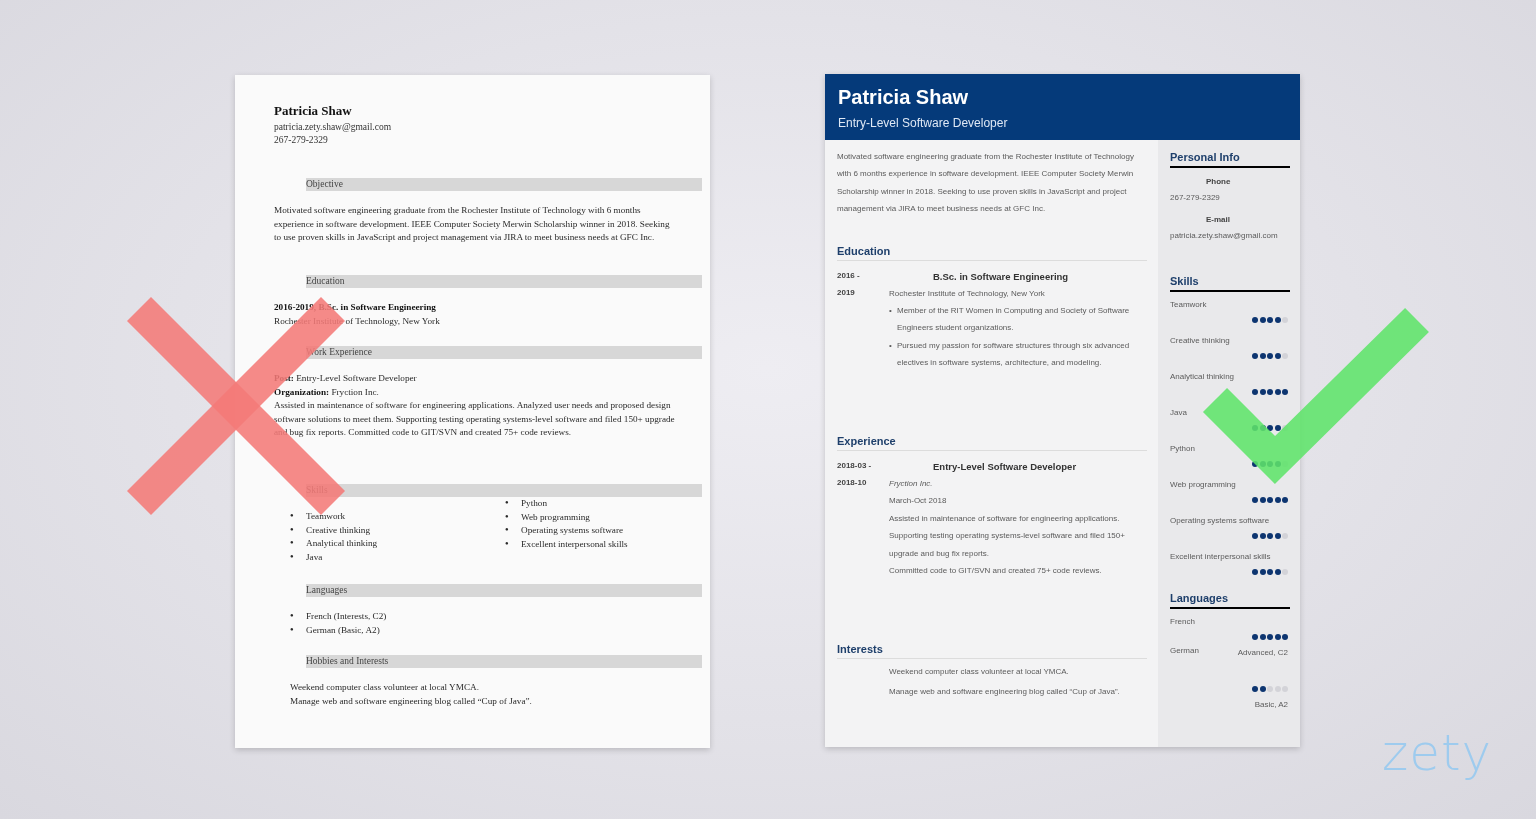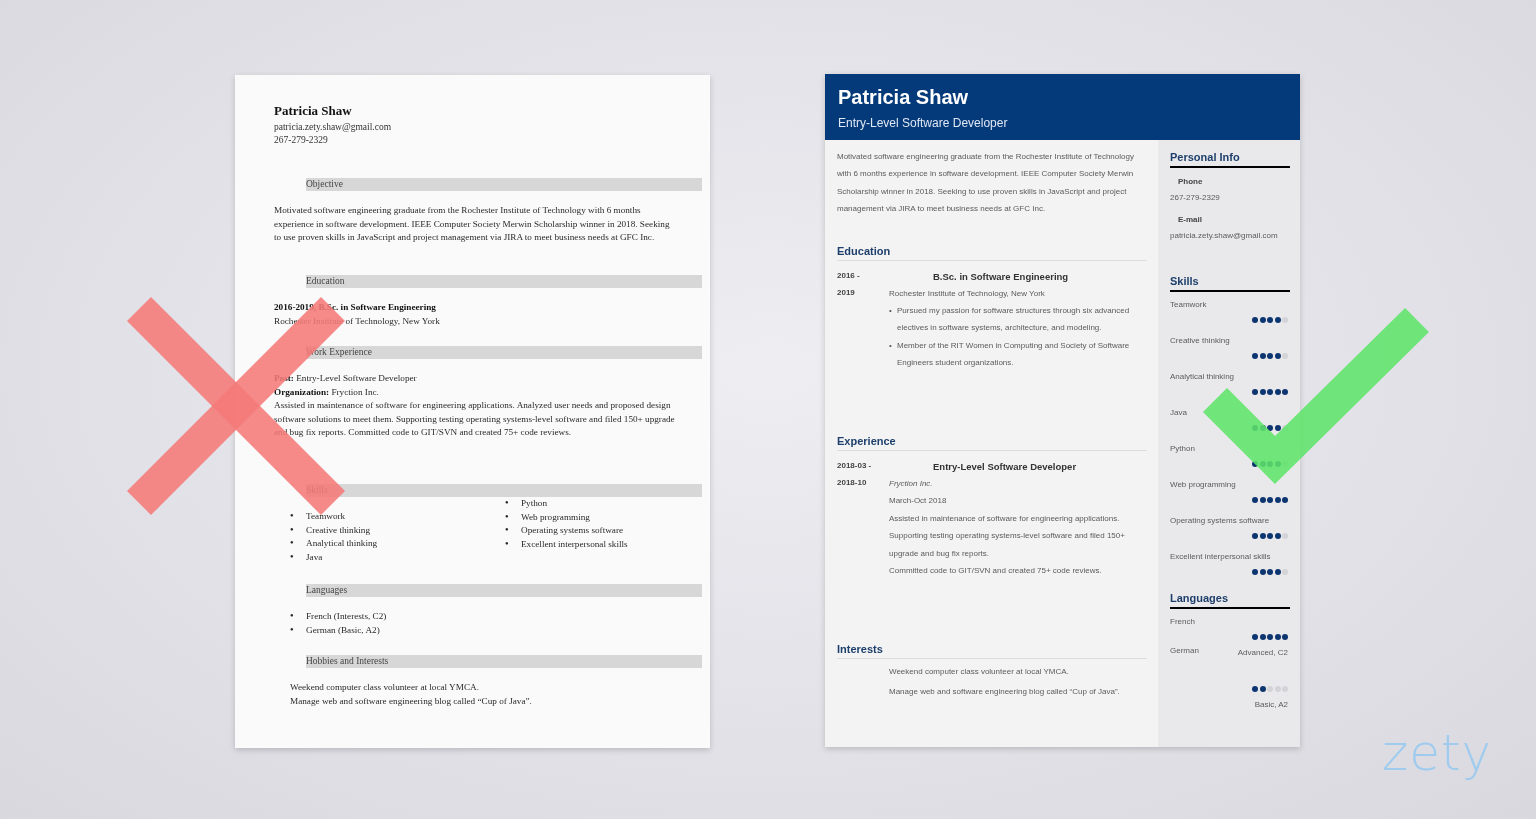--- a/index.html
+++ b/index.html
@@ -51,21 +51,21 @@
     position: absolute; font-size: 11px; font-weight: bold; color: #1e3f6b;
     border-bottom: 1px solid #dcdcdc; padding-bottom: 3px;
   }
   .rr-date { position: absolute; left: 12px; font-size: 8px; font-weight: bold; line-height: 17.4px; color: #444; width: 48px; }
   .rr-entry-title { position: absolute; left: 64px; font-size: 9.5px; font-weight: bold; color: #333; padding-left: 44px; }
   .rr-ul { position: absolute; left: 64px; width: 260px; list-style: none; font-size: 8px; line-height: 17.4px; color: #5b5b5b; }
   .rr-ul li { padding-left: 8px; position: relative; }
   .rr-ul li::before { content: "\2022"; position: absolute; left: 0; top: 0; }
 
   .side-h { position: absolute; left: 12px; width: 120px; font-size: 11px; font-weight: bold; color: #1e3f6b; border-bottom: 2px solid #000000; padding-bottom: 3px; }
-  .side-label { position: absolute; left: 0; font-size: 8px; font-weight: bold; color: #444; padding-left: 20px; }
+  .side-label { position: absolute; left: 28px; font-size: 8px; font-weight: bold; color: #444; padding-left: 20px; }
   .side-val { position: absolute; left: 12px; width: 125px; font-size: 8px; line-height: 17.4px; color: #5b5b5b; word-break: break-all; }
   .skill-name { position: absolute; left: 12px; font-size: 8px; color: #5b5b5b; white-space: nowrap; }
   .dots { position: absolute; right: 12px; height: 7px; display: flex; gap: 1.5px; }
   .dot { width: 6px; height: 6px; border-radius: 50%; background: #0d3570; }
   .dot.off { background: #d3d3d8; }
   .lang-level { position: absolute; right: 12px; font-size: 8px; color: #5b5b5b; }
 
   
   .mark { position: absolute; pointer-events: none; }
   .zety-logo {
@@ -141,22 +141,22 @@
   <div class="rr-main-text" style="left:12px;top:74px;width:300px">Motivated software engineering graduate from the Rochester Institute of Technology with 6 months experience in software development. IEEE Computer Society Merwin Scholarship winner in 2018. Seeking to use proven skills in JavaScript and project management via JIRA to meet business needs at GFC Inc.</div>
 
   <div class="rr-h" style="left:12px;top:171px;width:310px">Education</div>
   <div class="rr-date" style="top:193px">
     <div>2016 -</div>
     <div>2019</div>
   </div>
   <div class="rr-entry-title" style="top:197px">B.Sc. in Software Engineering</div>
   <div class="rr-main-text" style="left:64px;top:211px">Rochester Institute of Technology, New York</div>
   <ul class="rr-ul" style="top:228px">
+    <li>Member of the RIT Women in Computing and Society of Software Engineers student organizations.</li>
     <li>Pursued my passion for software structures through six advanced electives in software systems, architecture, and modeling.</li>
-    <li>Member of the RIT Women in Computing and Society of Software Engineers student organizations.</li>
   </ul>
 
   <div class="rr-h" style="left:12px;top:361px;width:310px">Experience</div>
   <div class="rr-date" style="top:383px">
     <div>2018-03 -</div>
     <div>2018-10</div>
   </div>
   <div class="rr-entry-title" style="top:387px">Entry-Level Software Developer</div>
   <div class="rr-main-text" style="left:64px;top:401px;width:255px">
     <div style="font-style:italic">Fryction Inc.</div>

